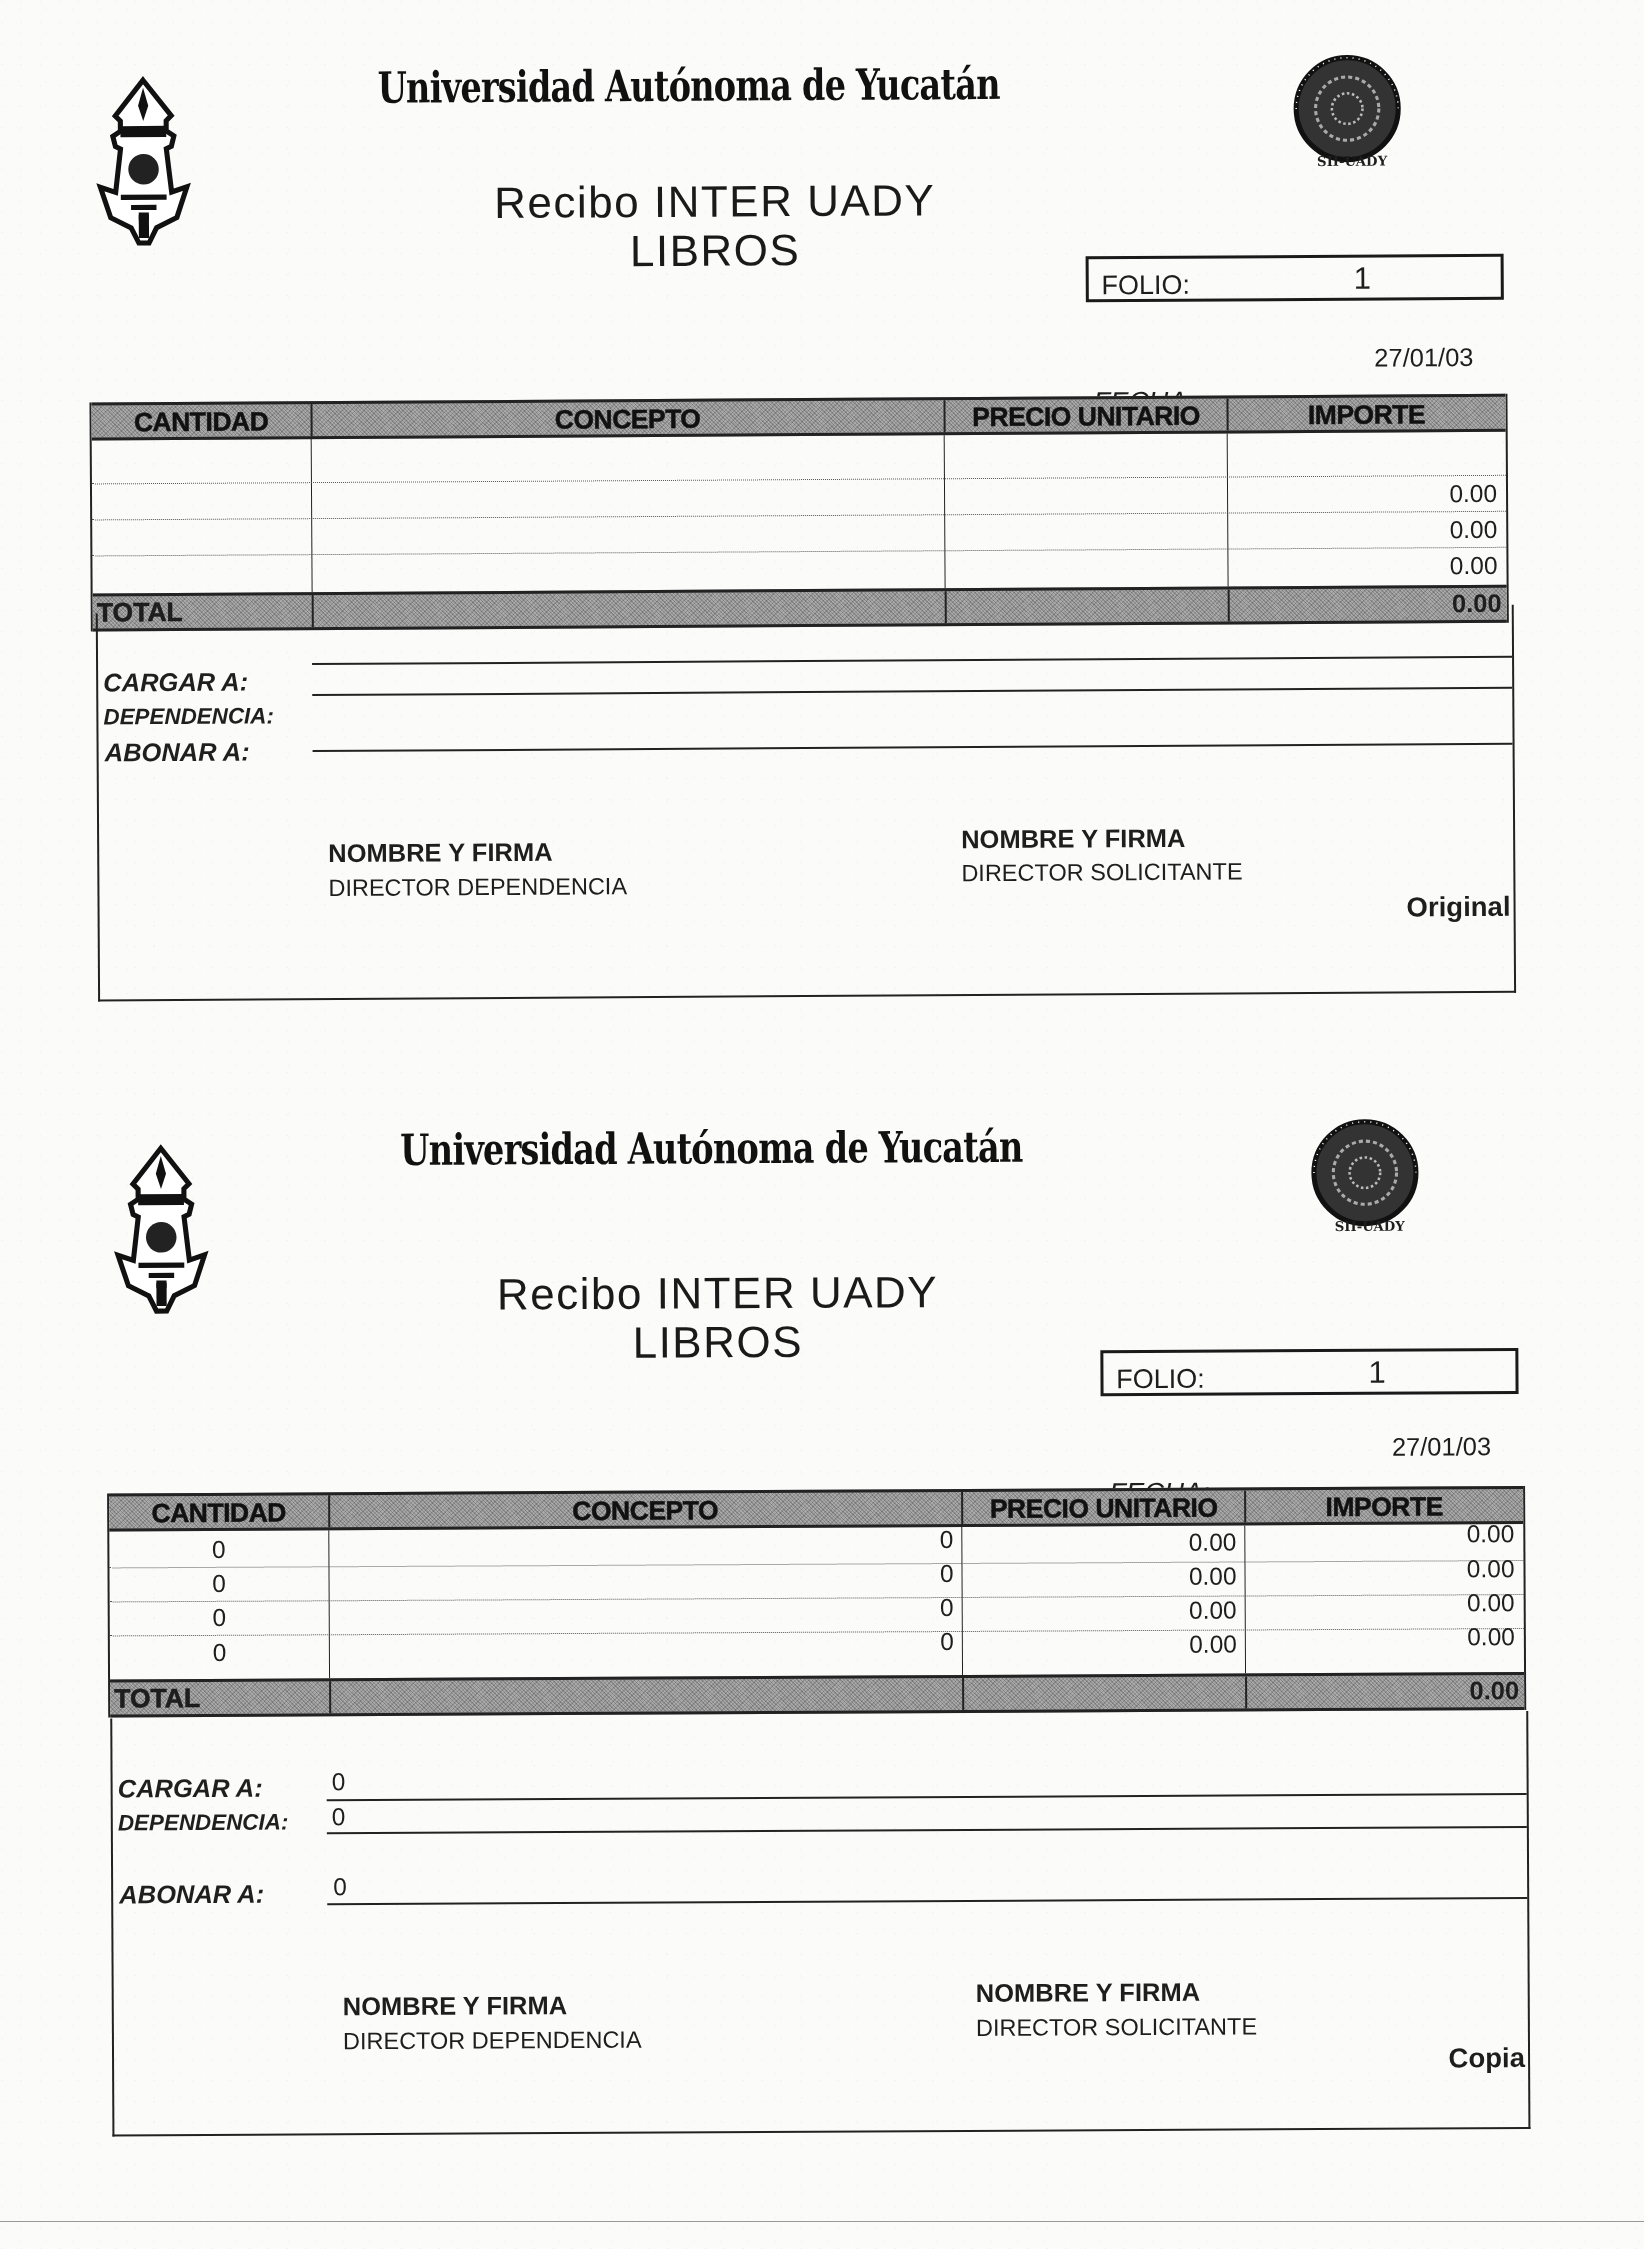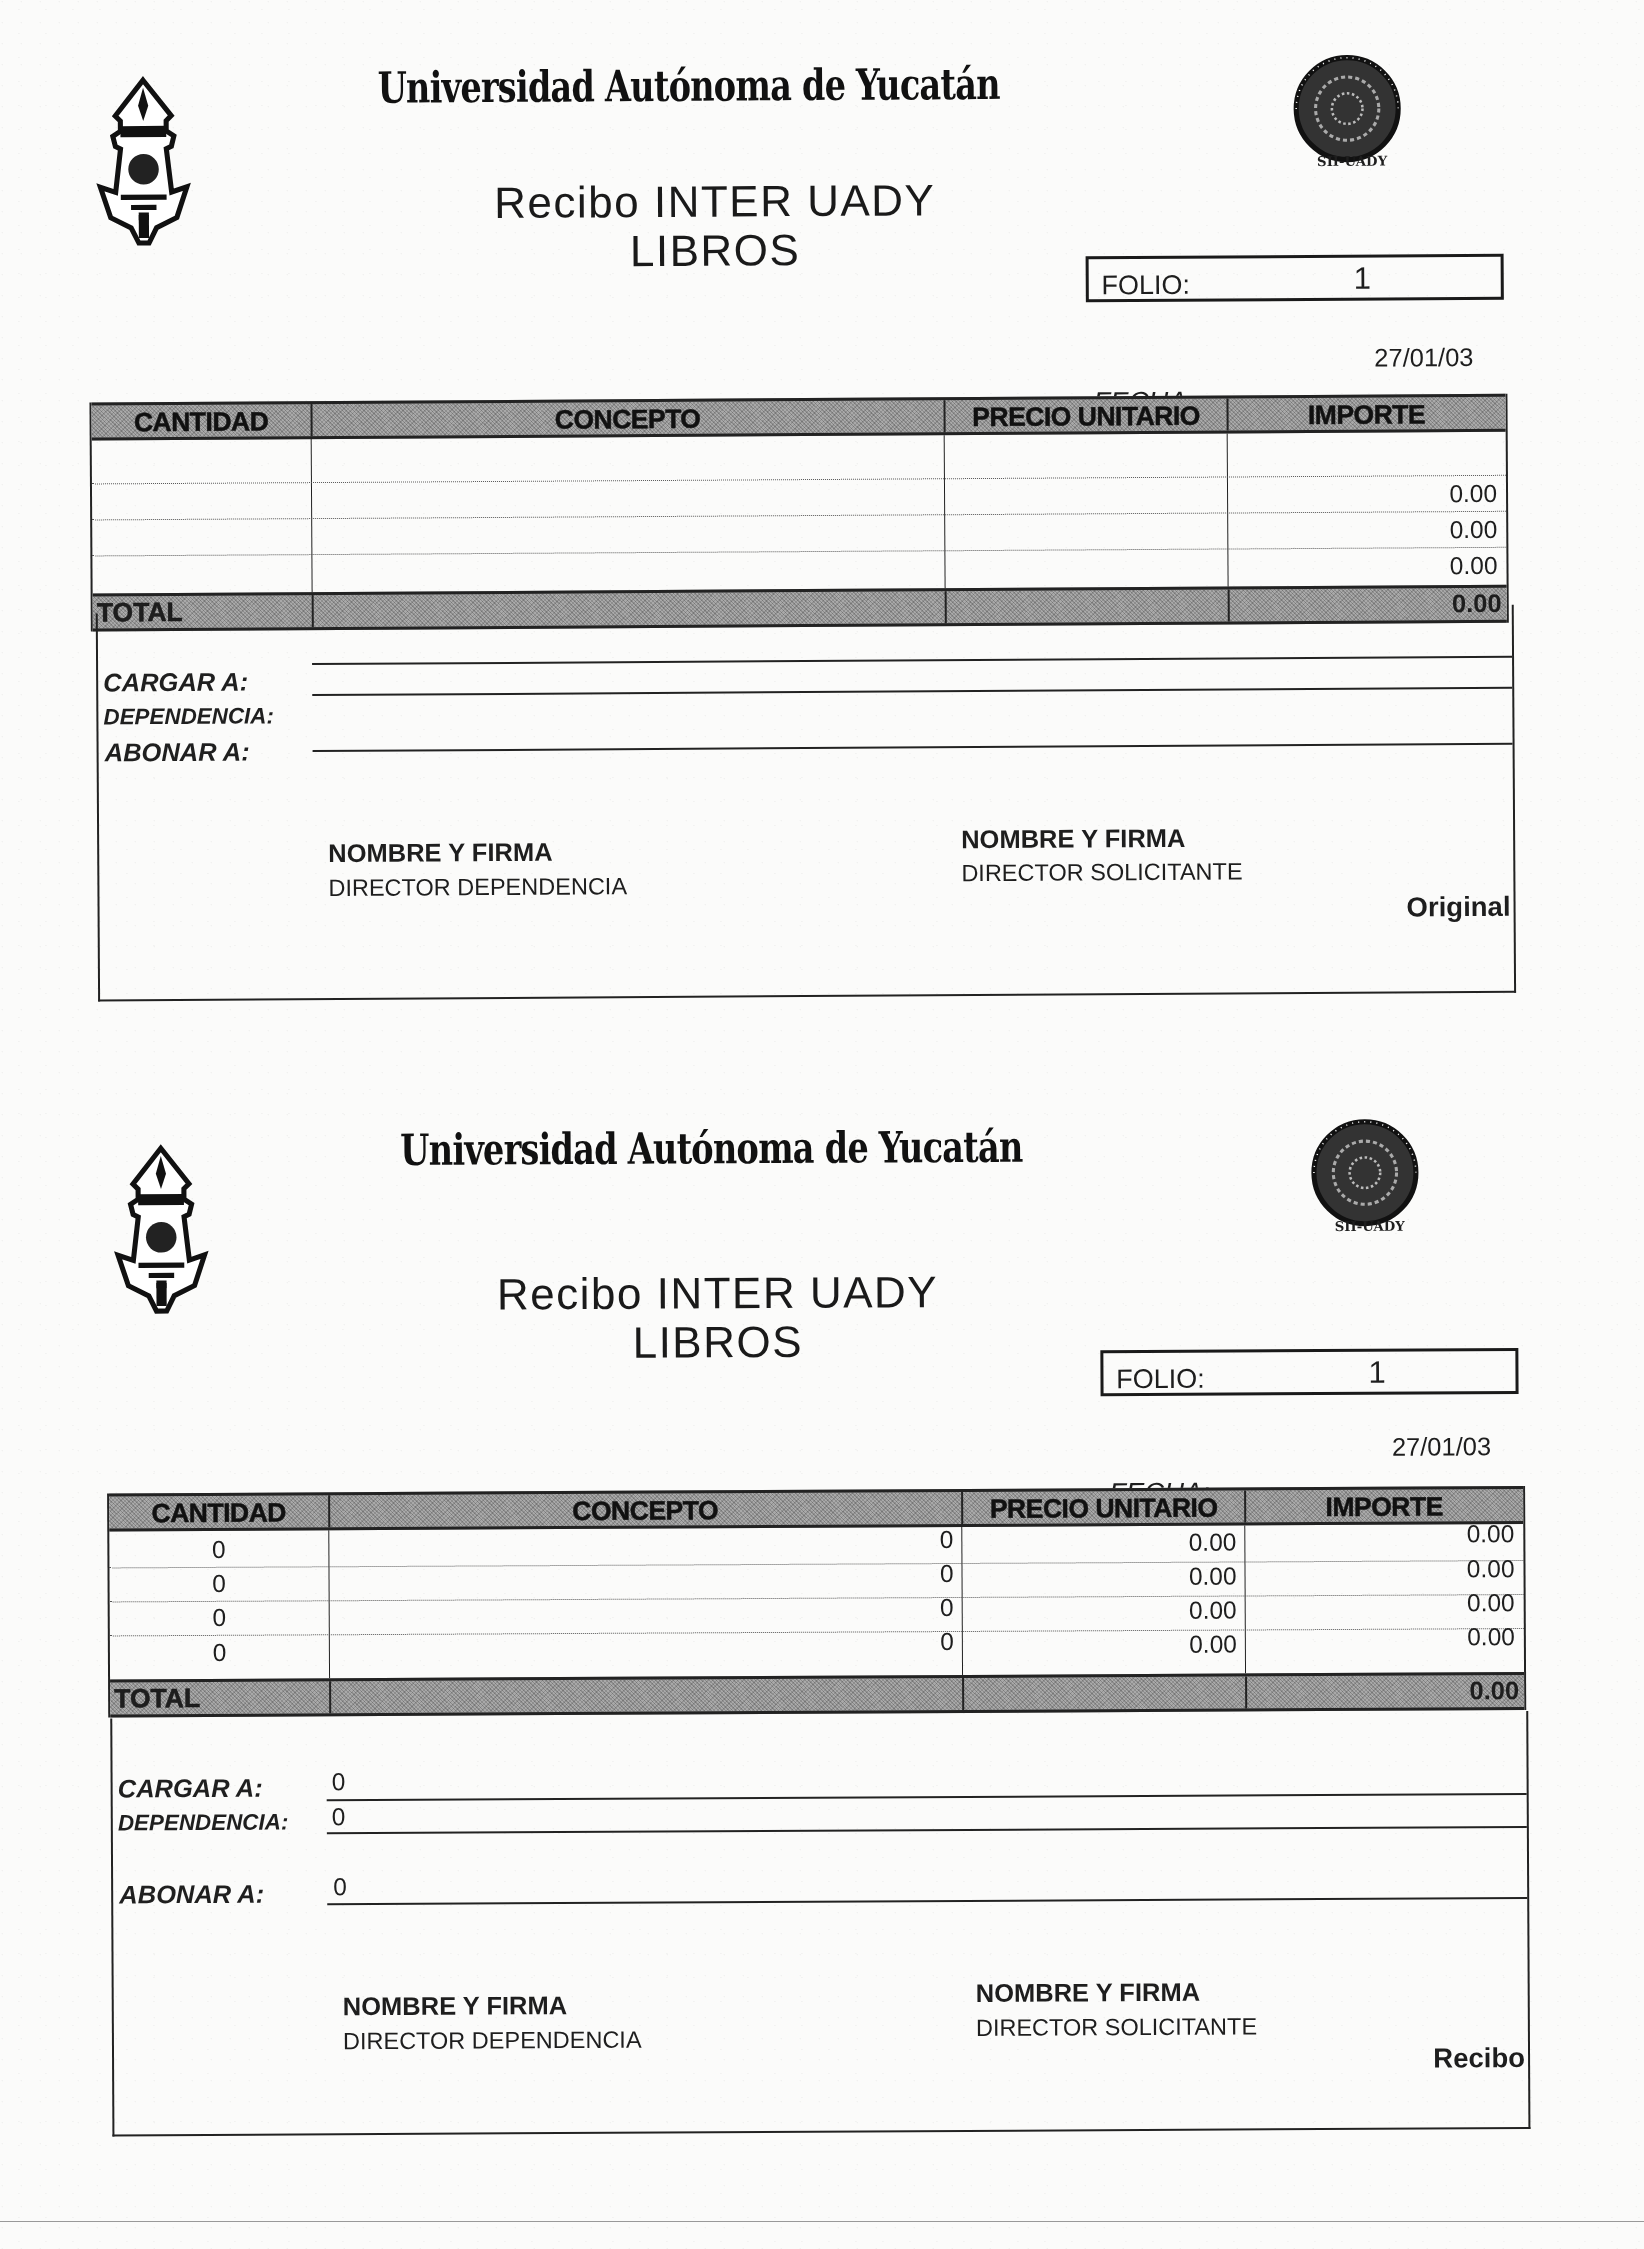--- a/index.html
+++ b/index.html
@@ -287,19 +287,19 @@
 
     <div class="flabel" style="left:6.1px;top:162px;font-size:25.5px;">ABONAR A:</div>
     <div class="fvalue" style="left:220px;top:156px;">0</div>
     <div class="fline" style="left:214px;right:0;top:186px;"></div>
 
     <div class="sig-name" style="left:229px;top:275px;">NOMBRE Y FIRMA</div>
     <div class="sig-role" style="left:229px;top:311px;">DIRECTOR DEPENDENCIA</div>
     <div class="sig-name" style="left:862px;top:265px;">NOMBRE Y FIRMA</div>
     <div class="sig-role" style="left:862px;top:301px;">DIRECTOR SOLICITANTE</div>
 
-    <div class="copy-tag" style="right:3.1px;top:331px;">Recibo</div>
+    <div class="copy-tag" style="right:3.1px;top:331px;">Copia</div>
   </div>
  </div>
 </section>
 
 <div class="page-edge"></div>
 
 
 </body></html>

